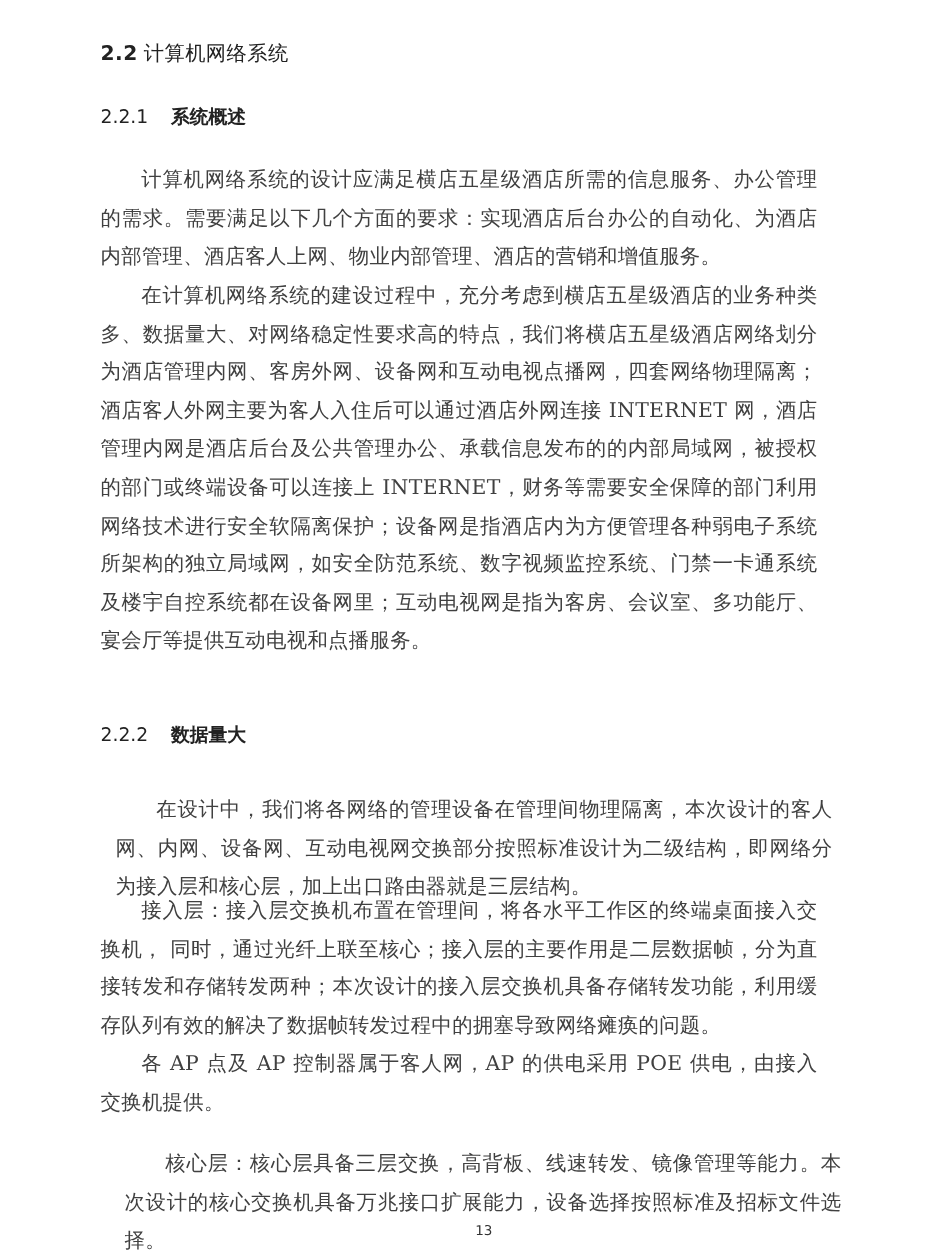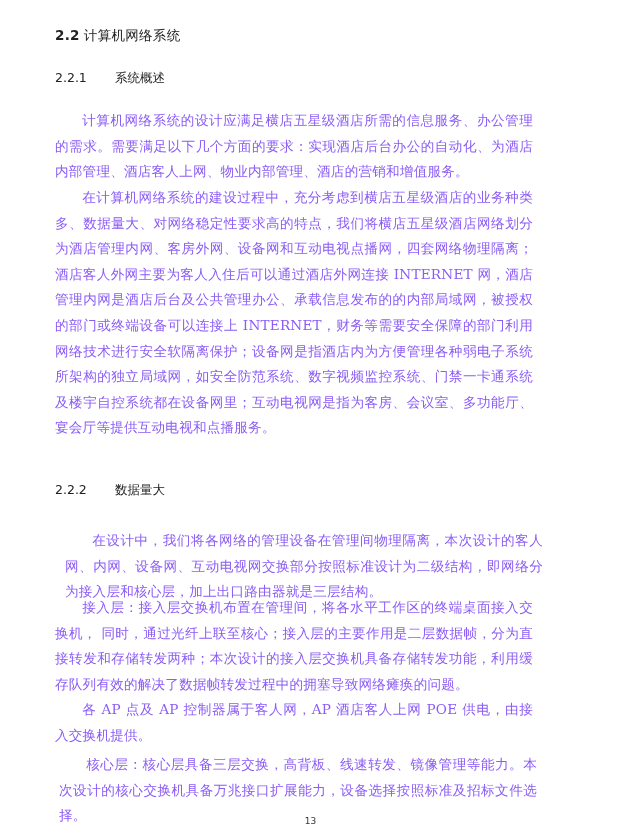--- a/index.html
+++ b/index.html
@@ -1,27 +1,27 @@
 <!DOCTYPE html>
 <html><head>
 <meta charset="utf-8">
 <style>
   html, body { margin: 0; padding: 0; background: #ffffff; }
   body { width: 621px; height: 840px; position: relative; overflow: hidden;
          font-family: "DejaVu Serif", "Liberation Serif", serif; color: #1a1a1a; }
-  .page { position: absolute; left: 0; top: 0; width: 531px; height: 840px; }
+  .page { position: absolute; left: 12px; top: 0; width: 531px; height: 840px; }
   .h2 { position: absolute; left: 55px; top: 27px; font-family: "DejaVu Sans", "Liberation Sans", sans-serif;
         font-size: 13.5px; font-weight: bold; color: #222; letter-spacing: 0.3px; }
   .h2 .t { font-weight: normal; margin-left: 4px; }
   .h3 { position: absolute; left: 55px; font-family: "DejaVu Sans", "Liberation Sans", sans-serif;
         font-size: 12.5px; color: #222; }
   .h3 .n { font-weight: normal; display: inline-block; width: 47px; }
-  .h3 .t { font-weight: normal; margin-left: 13px; }
+  .h3 .t { font-weight: bold; }
   .para { position: absolute; left: 55px; width: 478px; font-size: 13.6px; line-height: 25.6px;
-          text-align: justify; text-indent: 2em; color: #8b5cf6; letter-spacing: 0.2px; }
+          text-align: justify; text-indent: 2em; color: #404040; letter-spacing: 0.2px; }
   .pagenum { position: absolute; left: 0; width: 621px; top: 816px; text-align: center;
              font-family: "DejaVu Sans", "Liberation Sans", sans-serif; font-size: 9px; color: #333; }
 </style>
 </head>
 <body>
 
 <div class="page">
 
   <div class="h2">
     <span>2.2</span><span class="t">计算机网络系统</span>
@@ -33,17 +33,17 @@
 
   <p class="para" style="top:108px; margin:0;">计算机网络系统的设计应满足横店五星级酒店所需的信息服务、办公管理的需求。需要满足以下几个方面的要求：实现酒店后台办公的自动化、为酒店内部管理、酒店客人上网、物业内部管理、酒店的营销和增值服务。</p>
   <p class="para" style="top:185px; margin:0;">在计算机网络系统的建设过程中，充分考虑到横店五星级酒店的业务种类多、数据量大、对网络稳定性要求高的特点，我们将横店五星级酒店网络划分为酒店管理内网、客房外网、设备网和互动电视点播网，四套网络物理隔离；酒店客人外网主要为客人入住后可以通过酒店外网连接 INTERNET 网，酒店管理内网是酒店后台及公共管理办公、承载信息发布的的内部局域网，被授权的部门或终端设备可以连接上 INTERNET，财务等需要安全保障的部门利用网络技术进行安全软隔离保护；设备网是指酒店内为方便管理各种弱电子系统所架构的独立局域网，如安全防范系统、数字视频监控系统、门禁一卡通系统及楼宇自控系统都在设备网里；互动电视网是指为客房、会议室、多功能厅、宴会厅等提供互动电视和点播服务。</p>
 
   <div class="h3" style="top:482px;">
     <span class="n">2.2.2</span><span class="t">数据量大</span>
   </div>
 
   <p class="para" style="top:518px; margin:10px;">在设计中，我们将各网络的管理设备在管理间物理隔离，本次设计的客人网、内网、设备网、互动电视网交换部分按照标准设计为二级结构，即网络分为接入层和核心层，加上出口路由器就是三层结构。</p>
   <p class="para" style="top:595px; margin:0;">接入层：接入层交换机布置在管理间，将各水平工作区的终端桌面接入交换机， 同时，通过光纤上联至核心；接入层的主要作用是二层数据帧，分为直接转发和存储转发两种；本次设计的接入层交换机具备存储转发功能，利用缓存队列有效的解决了数据帧转发过程中的拥塞导致网络瘫痪的问题。</p>
-  <p class="para" style="top:697px; margin:0;">各 AP 点及 AP 控制器属于客人网，AP 酒店客人上网 POE 供电，由接入交换机提供。</p>
-  <p class="para" style="top:748px; margin:4px;">核心层：核心层具备三层交换，高背板、线速转发、镜像管理等能力。本次设计的核心交换机具备万兆接口扩展能力，设备选择按照标准及招标文件选择。</p>
+  <p class="para" style="top:697px; margin:0;">各 AP 点及 AP 控制器属于客人网，AP 的供电采用 POE 供电，由接入交换机提供。</p>
+  <p class="para" style="top:748px; margin:16px;">核心层：核心层具备三层交换，高背板、线速转发、镜像管理等能力。本次设计的核心交换机具备万兆接口扩展能力，设备选择按照标准及招标文件选择。</p>
 
   <div class="pagenum">13</div>
 </div>
 
 </body></html>

